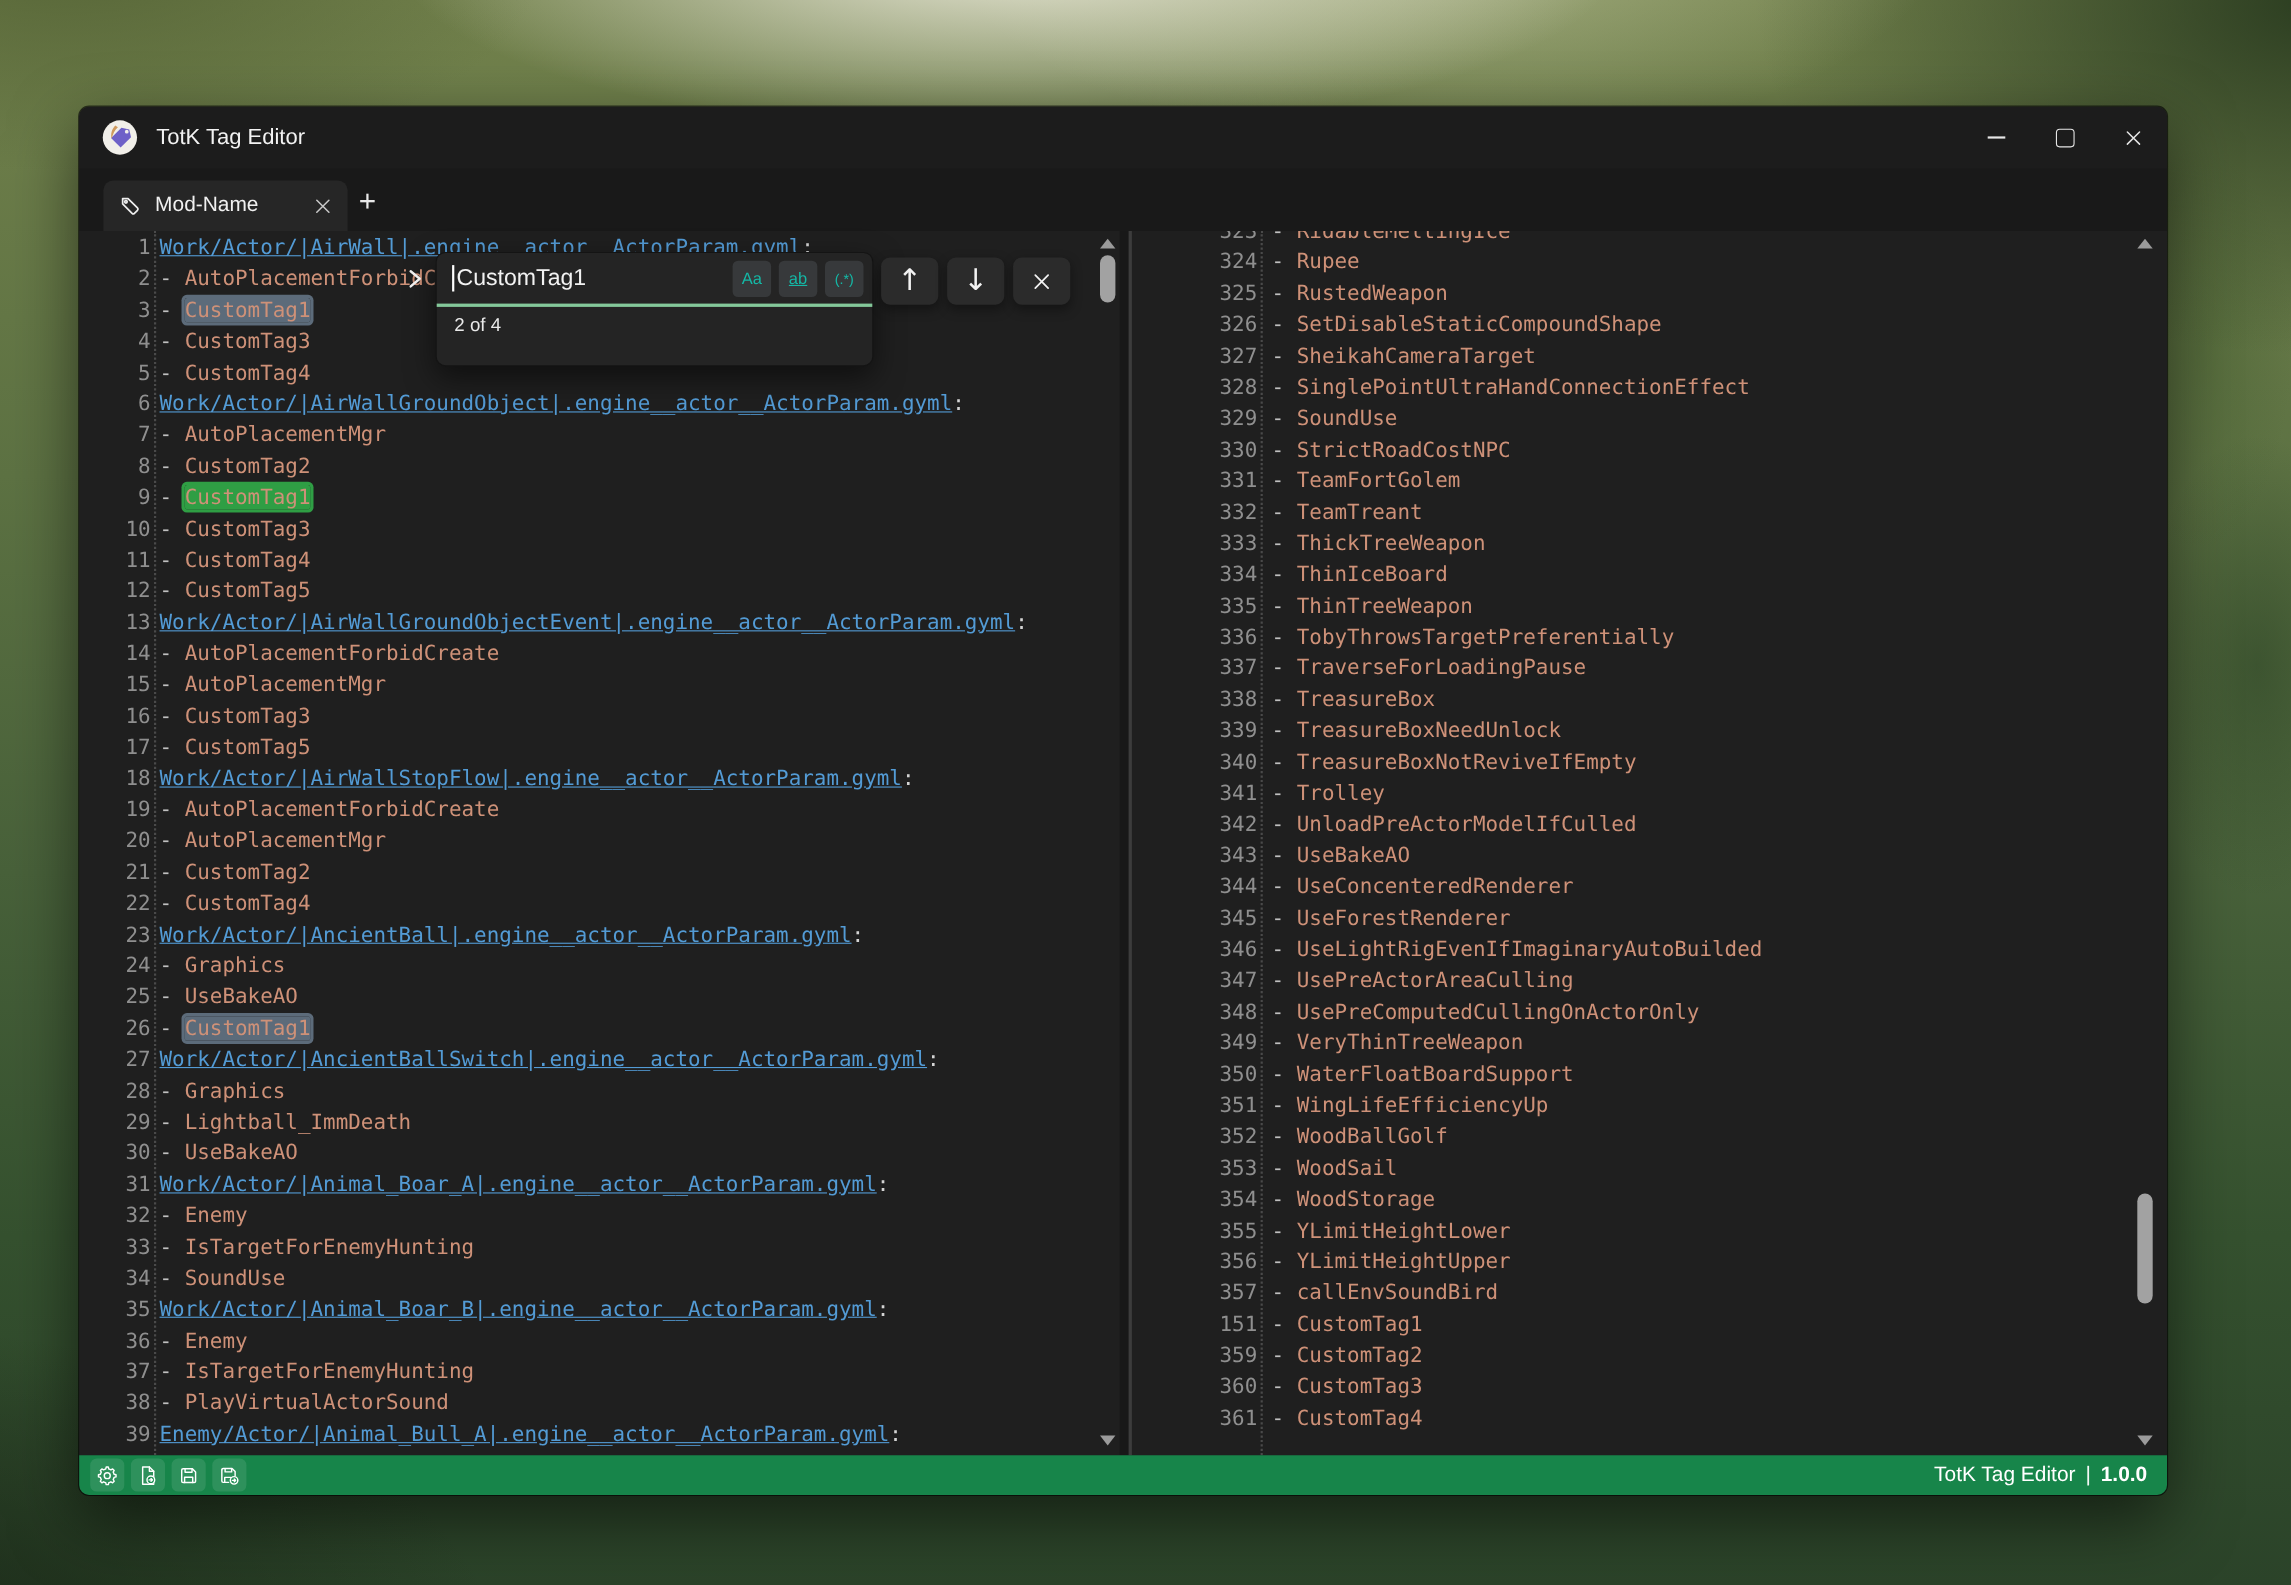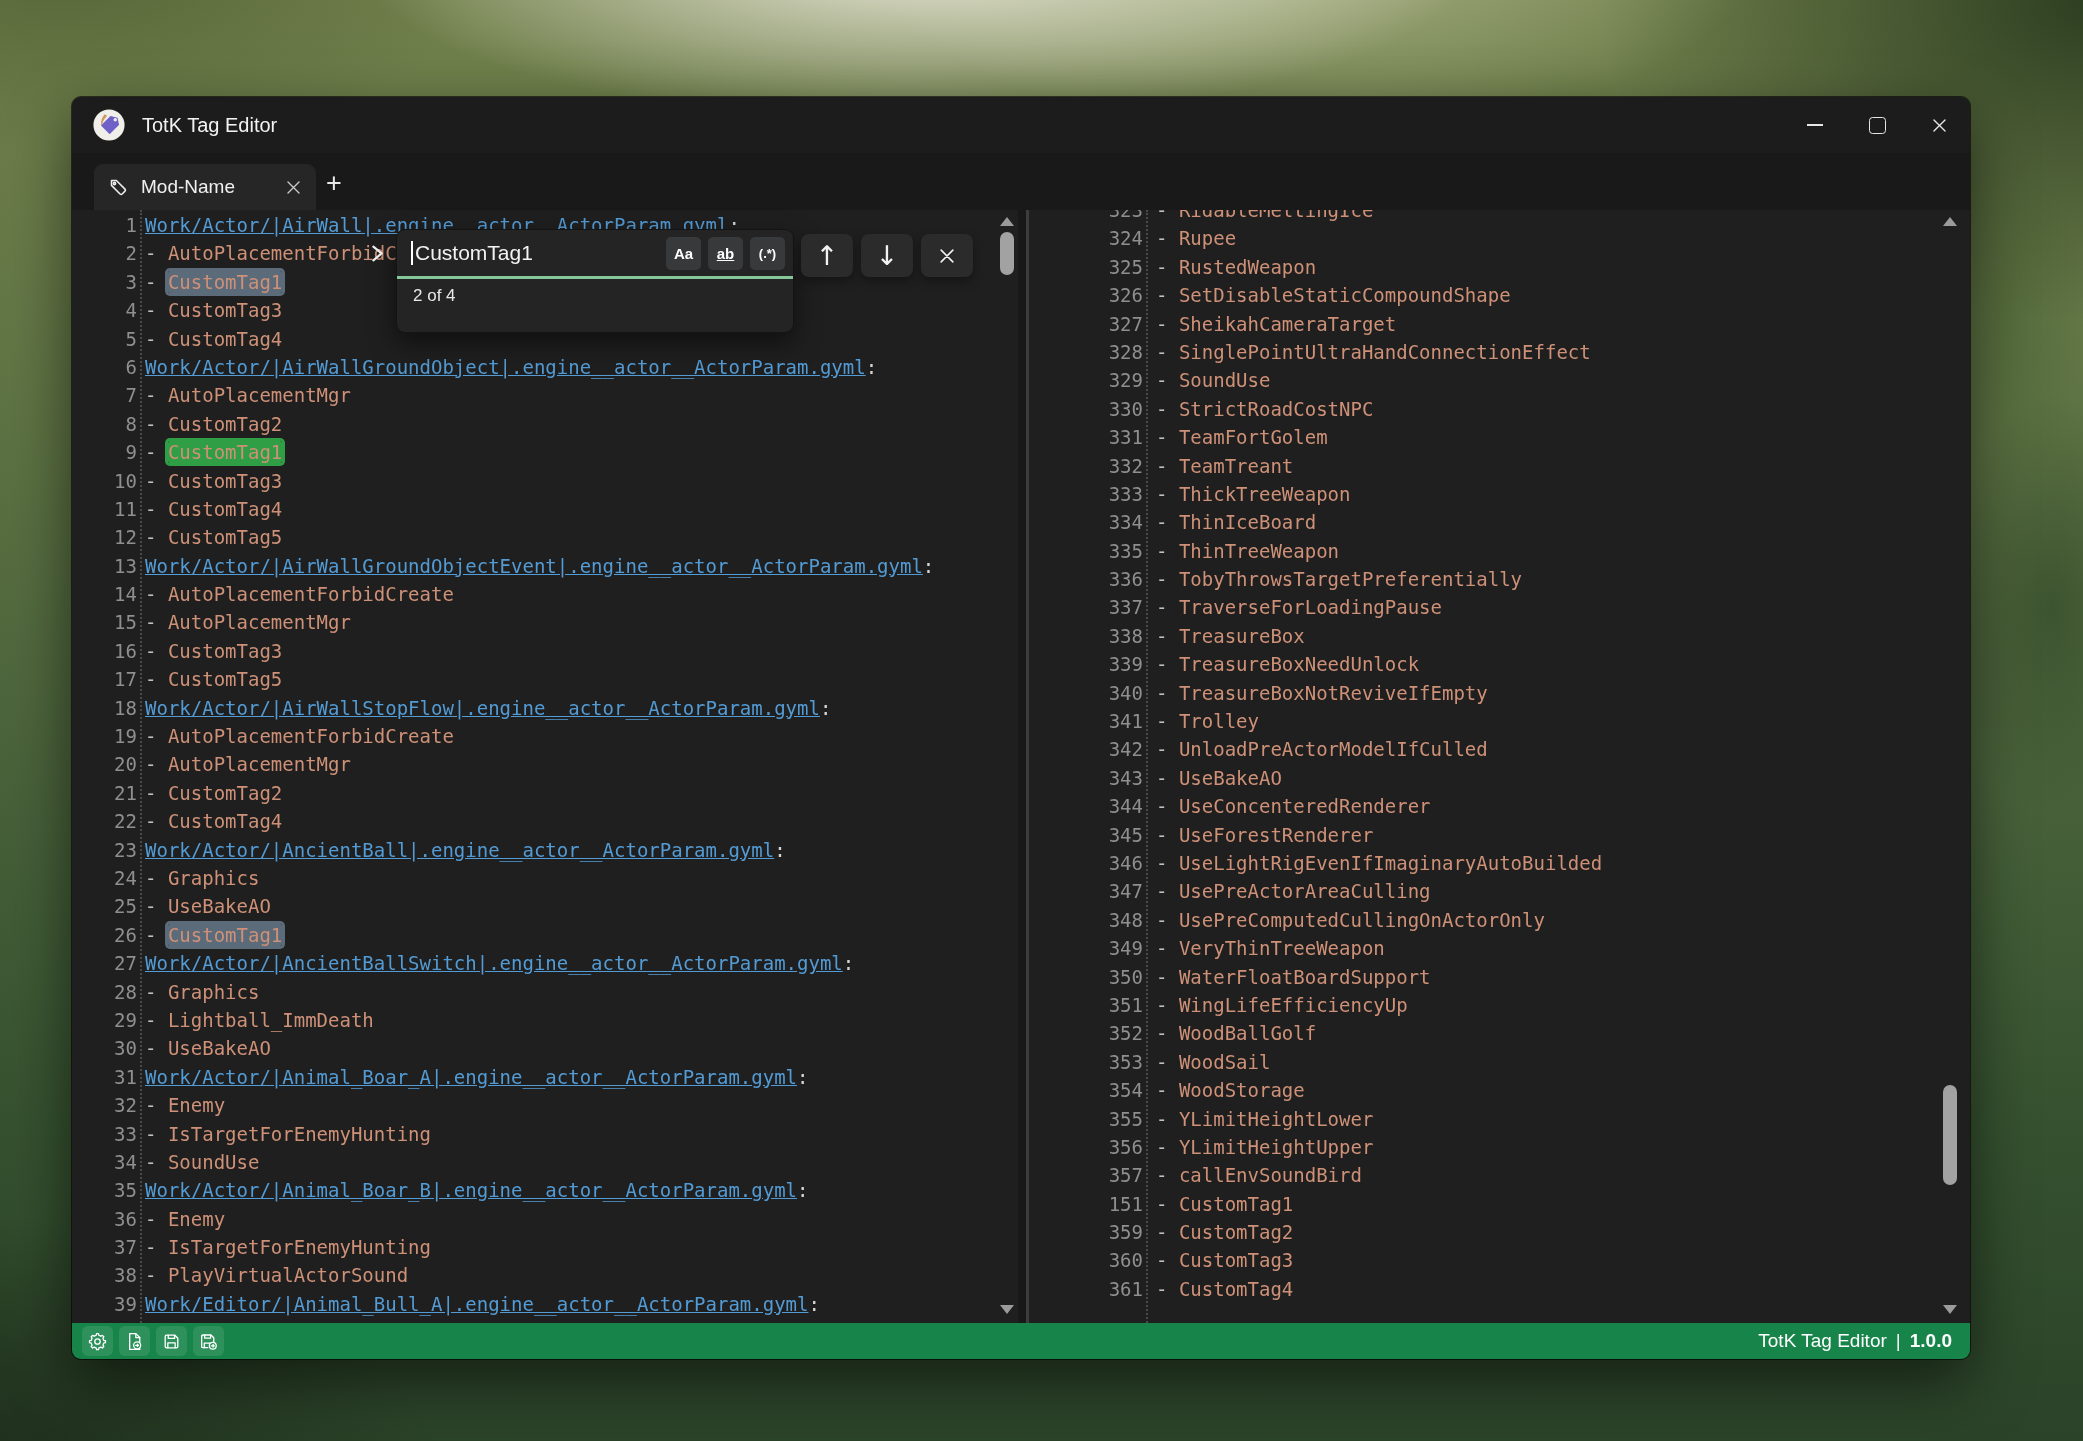--- a/index.html
+++ b/index.html
@@ -70,22 +70,22 @@
   .vs-right .thumb{top:875px;height:100px;}
   .tri-up{position:absolute;top:7px;left:3px;width:0;height:0;border-left:7px solid transparent;border-right:7px solid transparent;border-bottom:9px solid #9b9b9b;}
   .tri-down{position:absolute;bottom:9px;left:3px;width:0;height:0;border-left:7px solid transparent;border-right:7px solid transparent;border-top:9px solid #9b9b9b;}
   
   .search-popup{position:absolute;left:324px;top:19px;width:396px;background:#242424;border:1px solid #141414;
     border-radius:9px;box-shadow:0 10px 26px rgba(0,0,0,.5);z-index:5;}
   .search-row{height:46px;display:flex;align-items:center;padding:0 8px 0 14px;border-bottom:3px solid var(--search_underline,#84c89a);}
   .search-caret{width:2px;height:24px;background:#ffffff;margin-right:2px;flex:none;}
   .search-text{font-size:21px;color:#f2f2f2;white-space:pre;}
   .toggles{margin-left:auto;display:flex;gap:7px;}
-  .toggle{height:33px;min-width:33px;padding:0 1px;background:#37393b;border-radius:5px;color:#ffffff;
-          font-size:15px;font-weight:700;display:flex;align-items:center;justify-content:center;}
+  .toggle{height:33px;min-width:33px;padding:0 1px;background:#37393b;border-radius:5px;color:#14b8a6;
+          font-size:15px;font-weight:400;display:flex;align-items:center;justify-content:center;}
   .toggle.word{text-decoration:underline;}
   .toggle.regex{font-size:13px;}
   .search-count{padding:7px 0 26px 16px;color:#e9e9e9;font-size:17px;}
   .chevron-btn{position:absolute;left:293px;top:29px;width:24px;height:28px;z-index:6;display:flex;align-items:center;justify-content:center;}
   .nav-btn{position:absolute;top:24px;width:52px;height:43px;background:#2b2b2b;border-radius:8px;
            display:flex;align-items:center;justify-content:center;z-index:6;box-shadow:0 4px 10px rgba(0,0,0,.35);}
   .nav-prev{left:729px;}
   .nav-next{left:789px;}
   .nav-close{left:849px;}
   .nav-arrow{font-family:"DejaVu Sans",sans-serif;font-size:27px;color:#f2f2f2;line-height:1;}
@@ -296,21 +296,21 @@
           <div class="line">
             <span class="ln">37</span>
             <span class="code"><span class="dash">- </span><span class="tag">IsTargetForEnemyHunting</span></span>
           </div>
           <div class="line">
             <span class="ln">38</span>
             <span class="code"><span class="dash">- </span><span class="tag">PlayVirtualActorSound</span></span>
           </div>
           <div class="line">
             <span class="ln">39</span>
-            <span class="code"><span class="key">Work/Editor/|Animal_Bull_A|.engine__actor__ActorParam.gyml</span><span class="colon">:</span></span>
+            <span class="code"><span class="key">Enemy/Actor/|Animal_Bull_A|.engine__actor__ActorParam.gyml</span><span class="colon">:</span></span>
           </div>
         </div>
       <div class="vscroll vs-left">
         <div class="tri-up"></div>
         <div class="thumb"></div>
         <div class="tri-down"></div>
       </div>
     </div>
 
     <div class="divider"></div>

